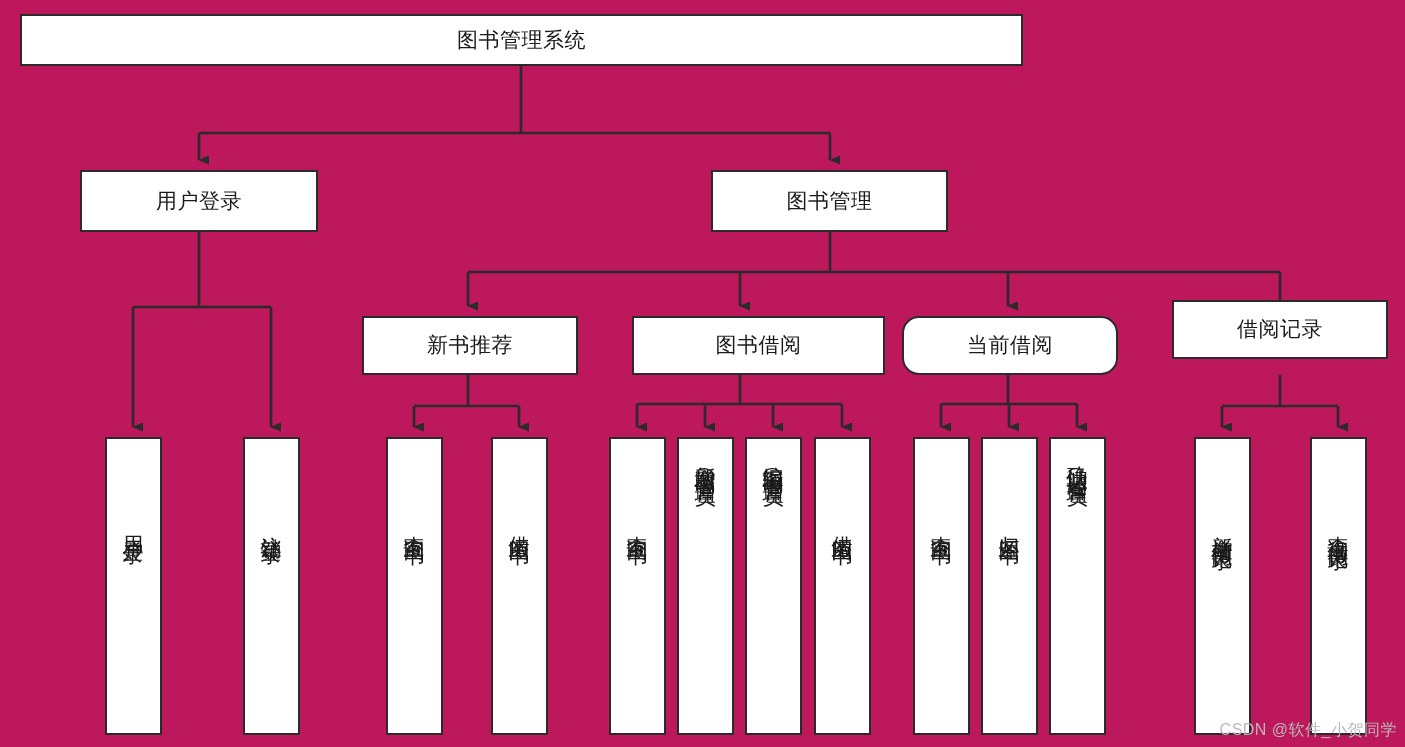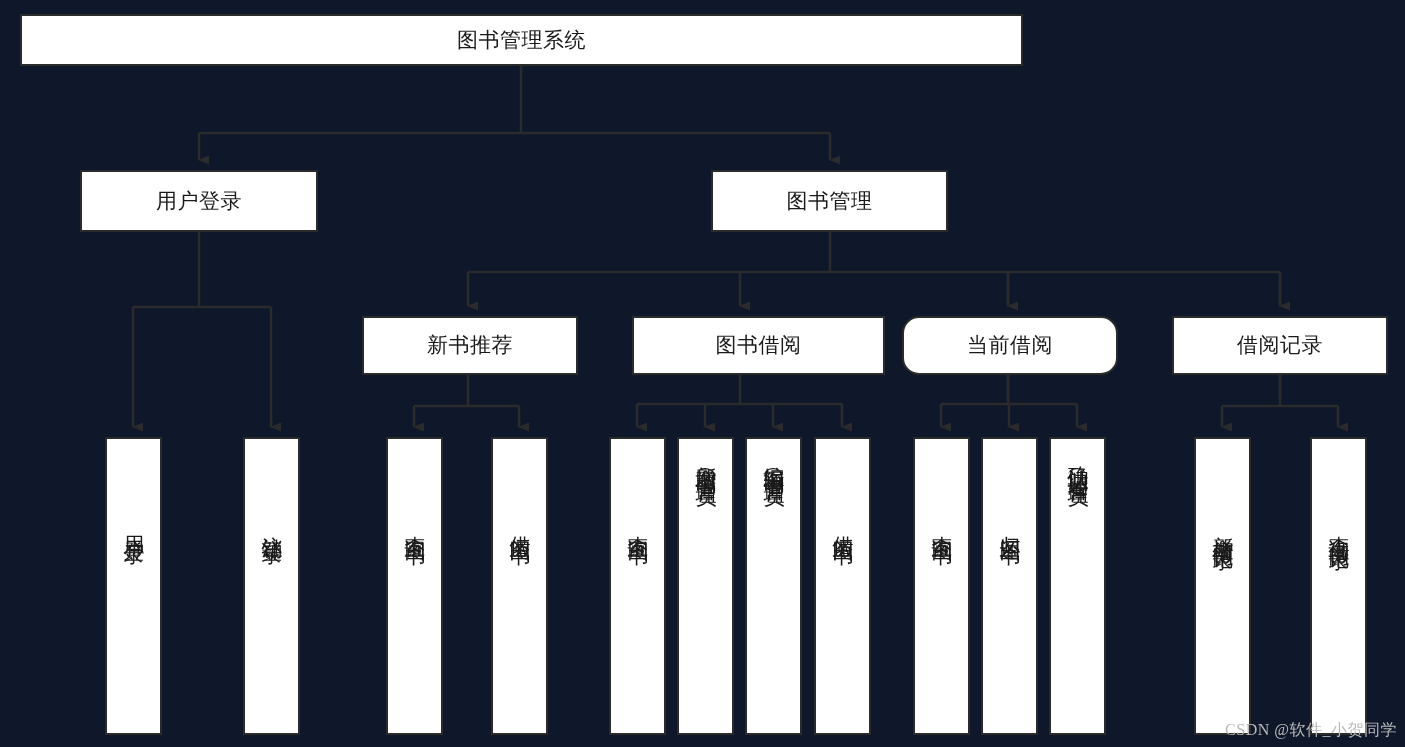--- a/index.html
+++ b/index.html
@@ -8,23 +8,22 @@
     padding: 0;
     background: #ffffff;
   }
   body {
     font-family: "Liberation Sans", "DejaVu Sans", sans-serif;
   }
   #diagram-root {
     position: relative;
     width: 1405px;
     height: 747px;
-    background: #0f172a;
+    background: #be185d;
     overflow: hidden;
-    font-family: Liberation Serif, serif;
   }
   svg.diagram-canvas {
     position: absolute;
     left: 0;
     top: 0;
     width: 1405px;
     height: 747px;
     display: block;
   }
   .node-box {
@@ -142,21 +141,21 @@
 
   <div class="node-box" style="left:711px; top:170px; width:237px; height:62px;">
     <span class="node-label">图书管理</span>
   </div>
   <div class="node-box" style="left:632px; top:316px; width:253px; height:59px;">
     <span class="node-label">图书借阅</span>
   </div>
   <div class="node-box" style="left:902px; top:316px; width:216px; height:59px;border-radius:17px;">
     <span class="node-label">当前借阅</span>
   </div>
-  <div class="node-box" style="left:1172px; top:316px; width:216px; height:59px;">
+  <div class="node-box" style="left:1172px; top:300px; width:216px; height:59px;">
     <span class="node-label">借阅记录</span>
   </div>
 
   <div class="node-box leaf leaf-mid" style="left:105px; top:437px; width:57px; height:298px;">
     <span class="node-label">用户登录</span>
   </div>
   <div class="node-box leaf leaf-mid" style="left:243px; top:437px; width:57px; height:298px;">
     <span class="node-label">注销登录</span>
   </div>
 

